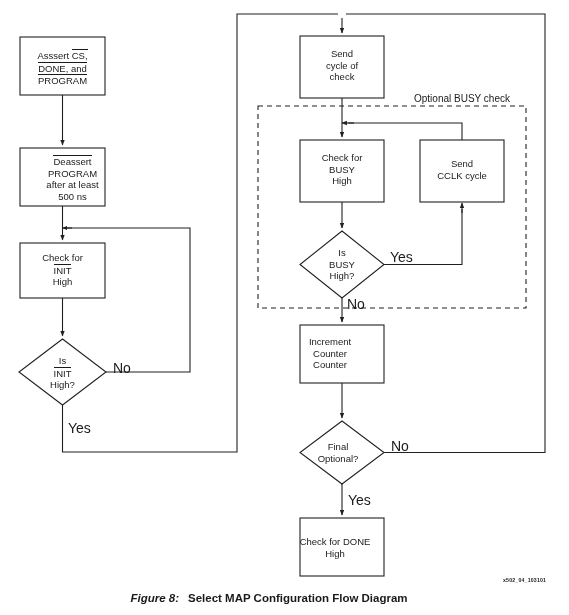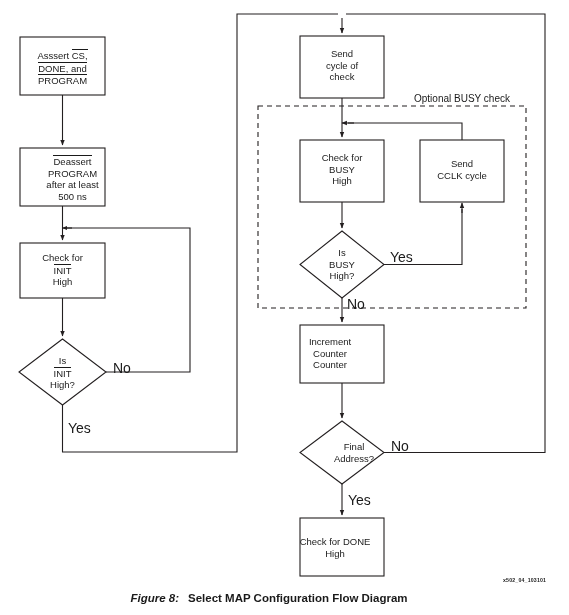--- a/index.html
+++ b/index.html
@@ -166,23 +166,23 @@
     <span class="ln">BUSY</span>
     <span class="ln">High?</span>
   </div>
 
   <div class="node-label" style="left:288px;top:336px;width:84px;">
     <span class="ln">Increment</span>
     <span class="ln">Counter</span>
     <span class="ln">Counter</span>
   </div>
 
-  <div class="node-label" style="left:312px;top:441px;width:84px;">
+  <div class="node-label" style="left:296px;top:441px;width:84px;">
     <span class="ln">Final</span>
-    <span class="ln">Address?</span>
+    <span class="ln">Optional?</span>
   </div>
 
   <div class="node-label" style="left:288px;top:536px;width:94px;">
     <span class="ln">Check for DONE</span>
     <span class="ln">High</span>
   </div>
 
   <div class="edge-label" style="left:113px;top:360px;">No</div>
 
   <div class="edge-label" style="left:68px;top:420px;">Yes</div>

